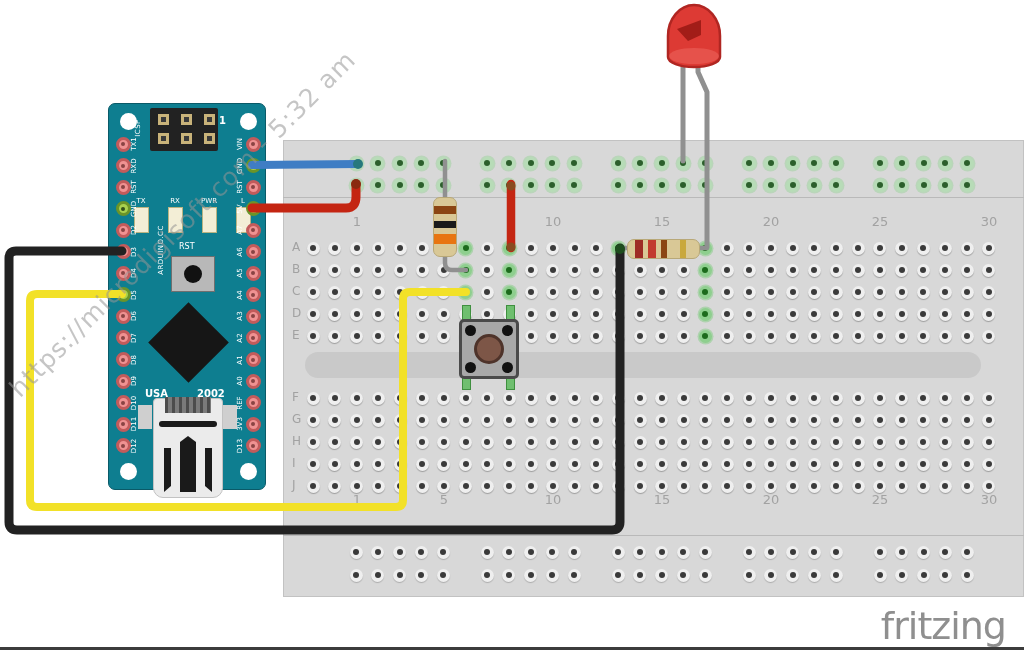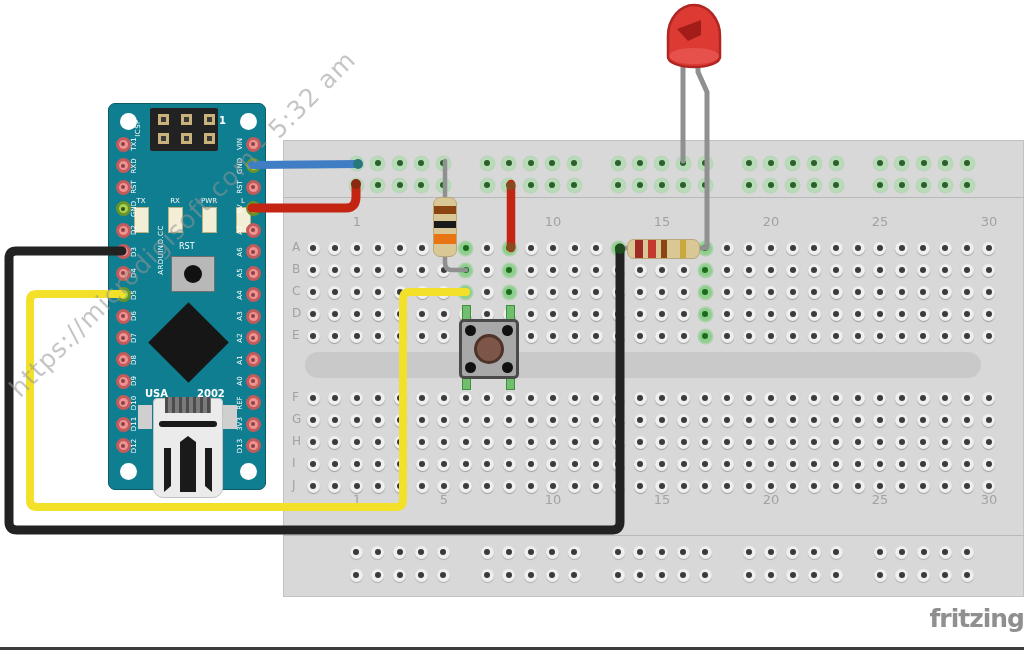--- a/index.html
+++ b/index.html
@@ -64,21 +64,21 @@
            border-radius:5px;box-sizing:border-box;z-index:12;}
   #pushbtn .dot{position:absolute;width:11px;height:11px;border-radius:50%;background:#111;}
   #pushbtn .cap{position:absolute;left:12px;top:12px;width:30px;height:30px;border-radius:50%;
                 background:#7d5647;border:3px solid #4e332a;box-sizing:border-box;}
   .stub{position:absolute;width:9px;background:#6fbf6f;border:1px solid #3f8f3f;box-sizing:border-box;z-index:11;}
   
   #wires{left:0;top:0;z-index:6;}
   #ledsvg{left:0;top:0;z-index:13;pointer-events:none;}
   #watermark{left:14px;top:378px;transform:rotate(-45deg);transform-origin:0 50%;
              color:rgba(150,150,150,.55);font-size:25px;letter-spacing:1px;z-index:30;white-space:nowrap;}
-  #fritzing-logo{right:0;top:604px;font-size:25px;font-weight:bold;letter-spacing:-1px;z-index:20;}
+  #fritzing-logo{right:18px;top:604px;font-size:38px;font-weight:normal;letter-spacing:-1px;z-index:20;}
   #bottom-line{left:0;top:647px;width:1024px;height:3px;background:#3c3c3c;z-index:20;}
 </style>
 </head>
 <body>
 
 <div id="stage">
 
   <div id="watermark" class="abs">https://microdigisoft.com - 5:32 am</div>
 
   <div id="breadboard" class="abs" style="background: rgb(216, 216, 216);"></div>

